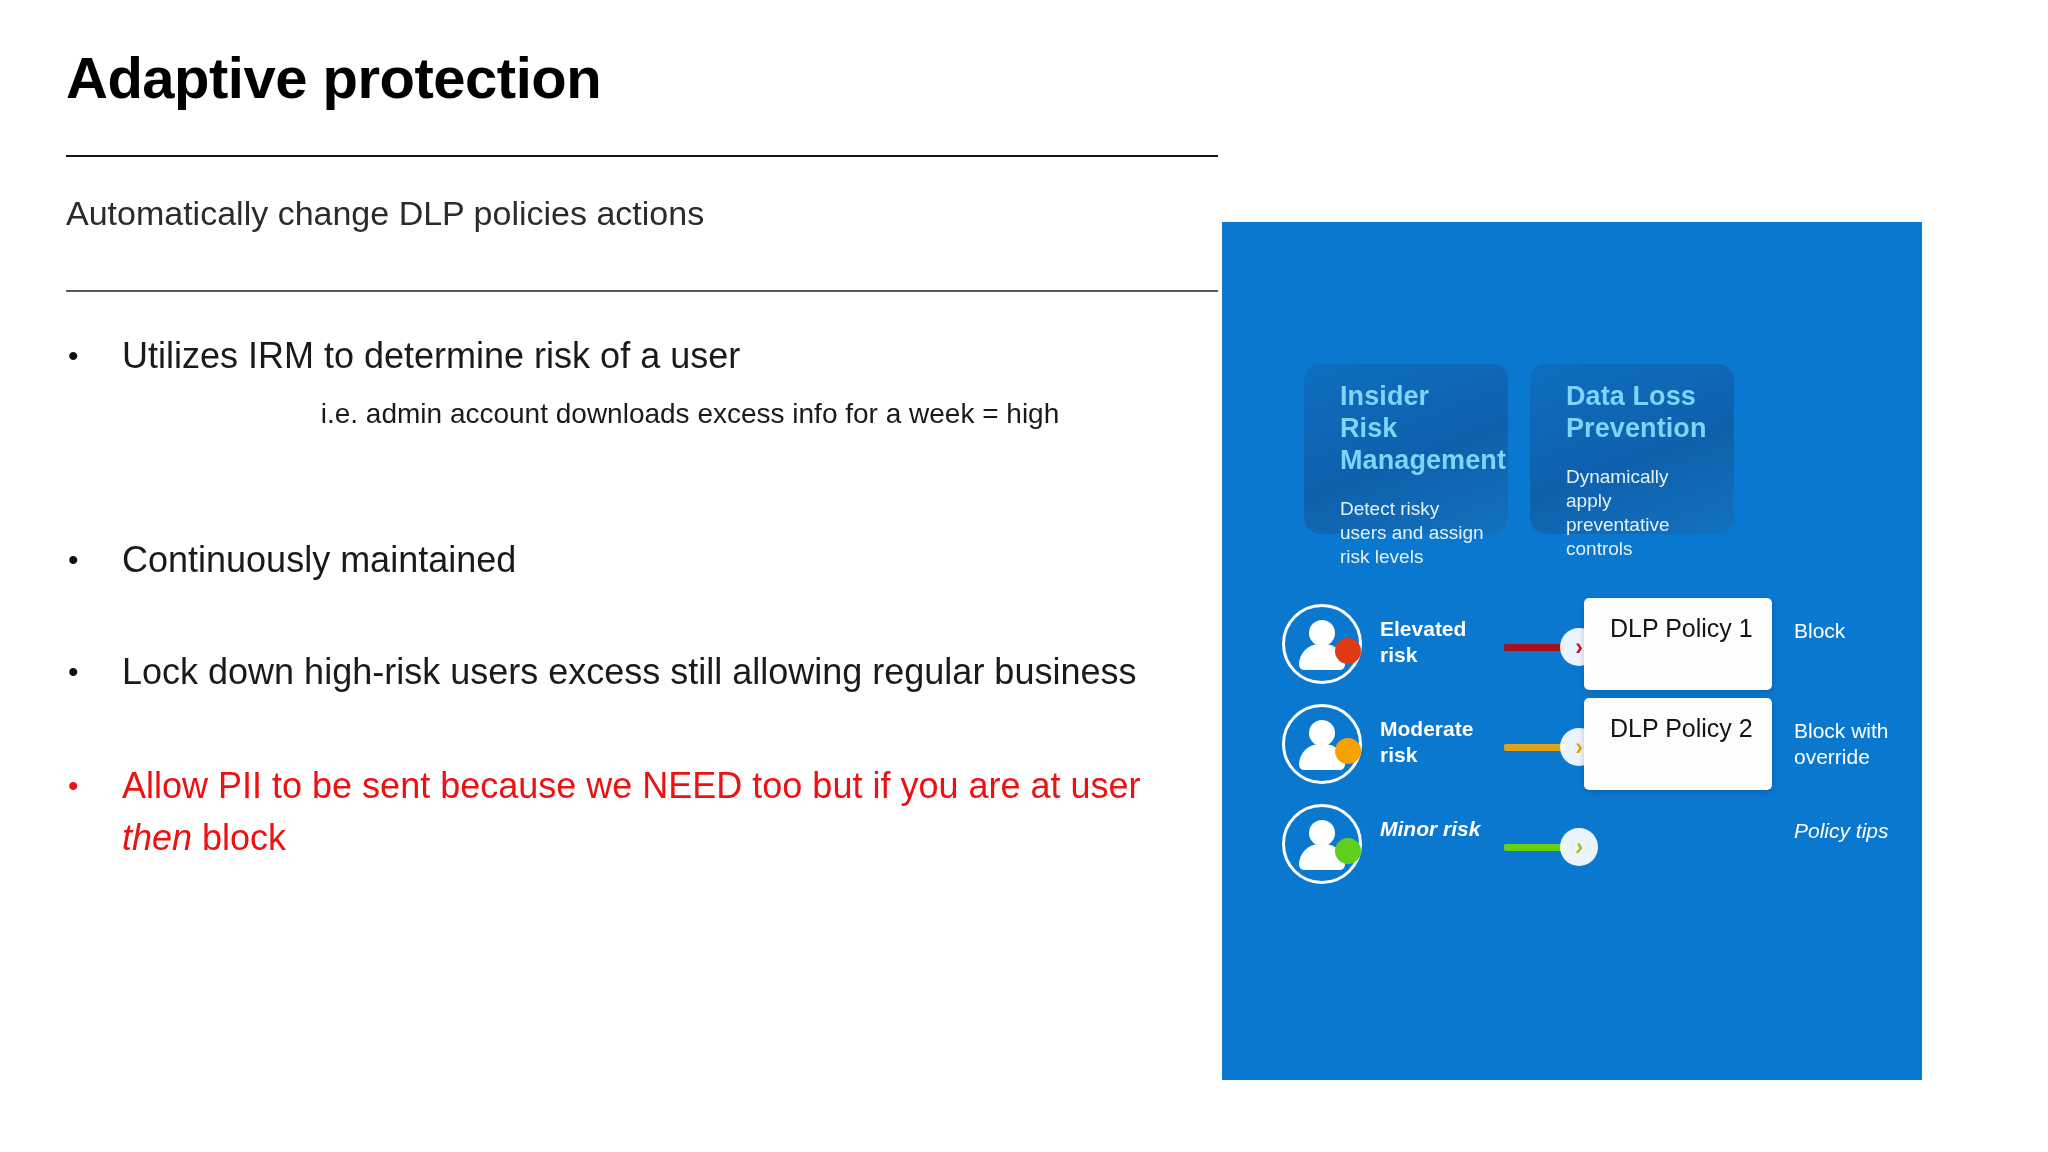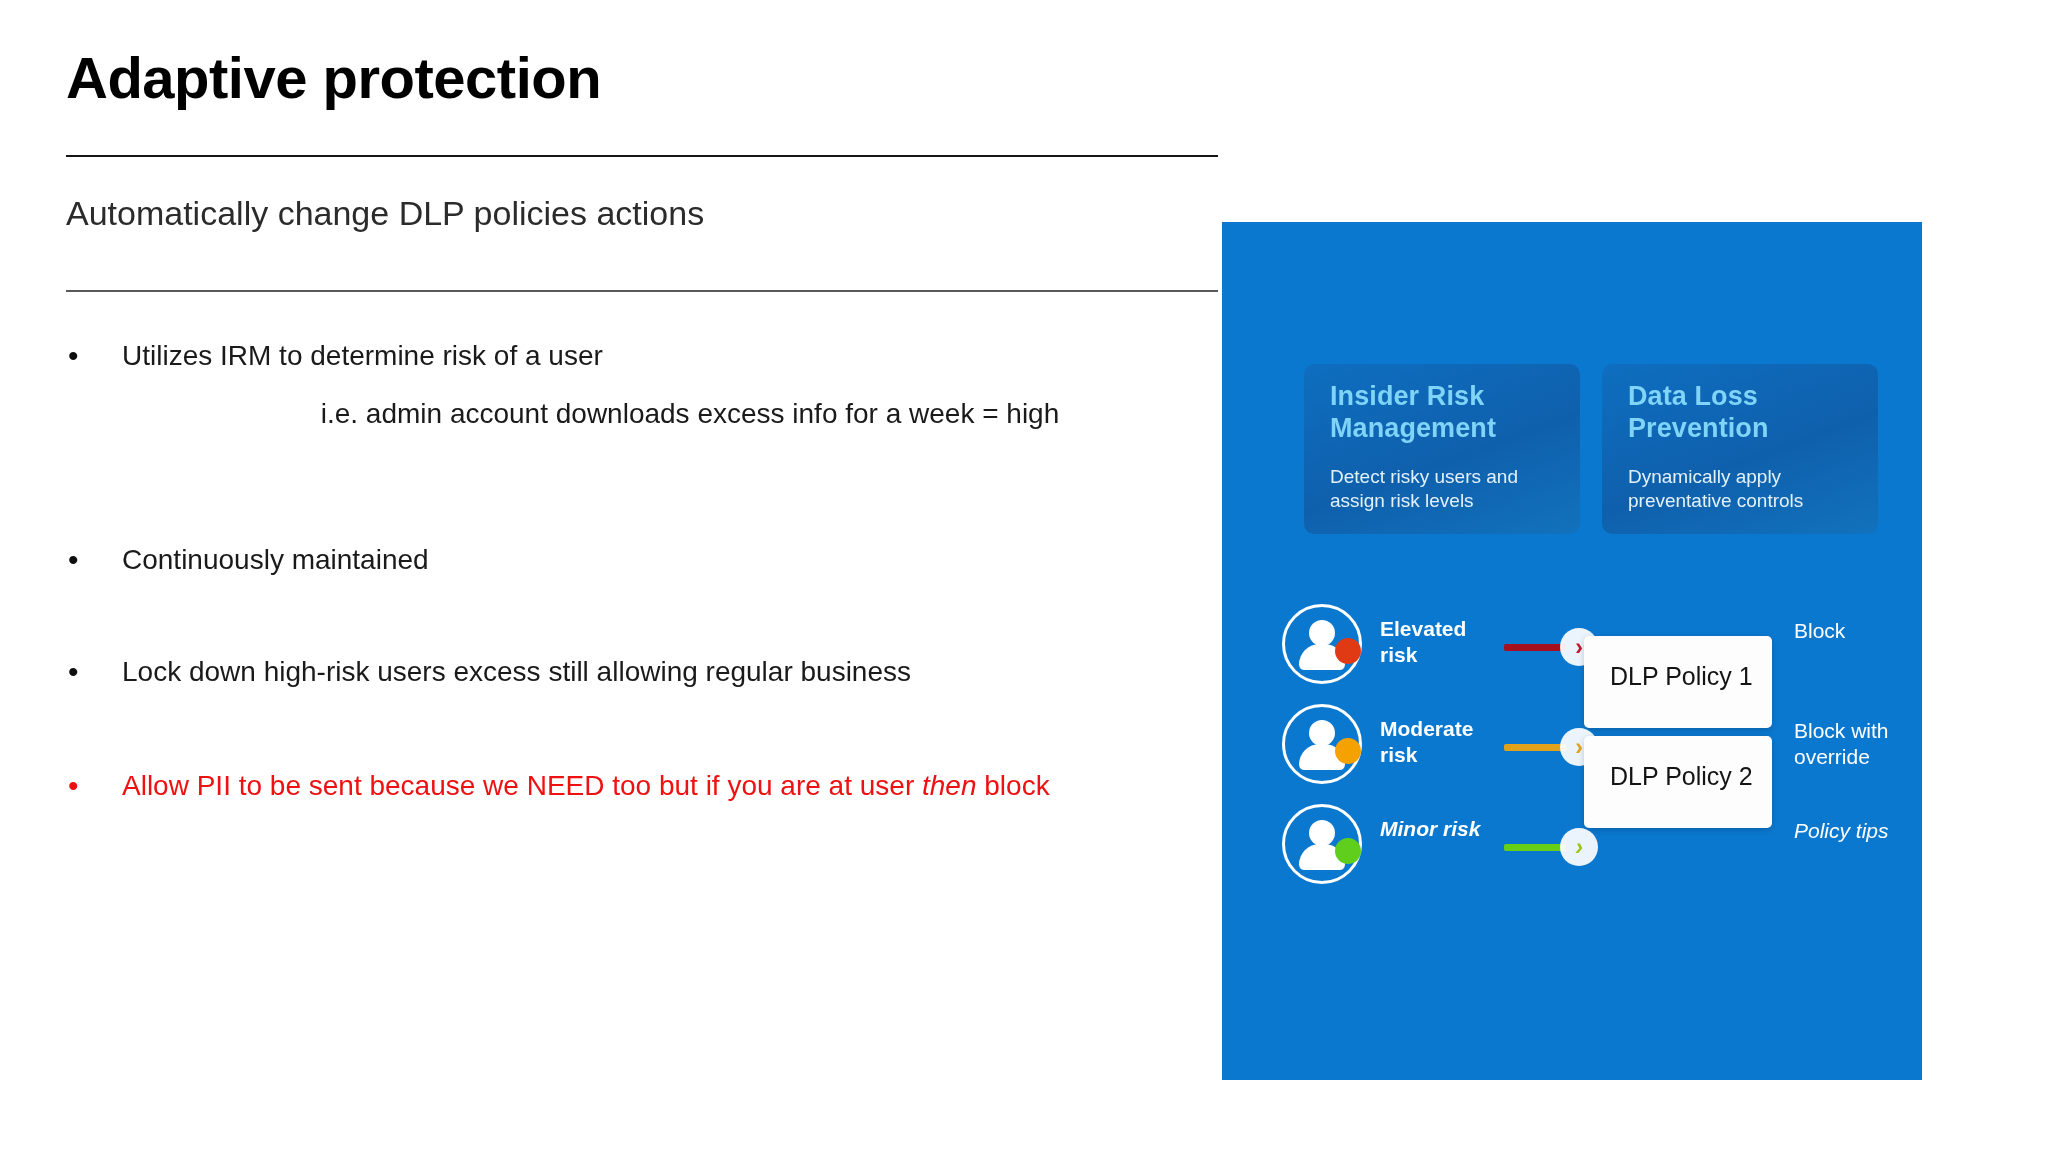--- a/index.html
+++ b/index.html
@@ -71,21 +71,21 @@
     flex: 0 0 62px;
     font-size: 30px;
     line-height: 52px;
     color: #0e0e0e;
     text-align: left;
     padding-left: 8px;
     box-sizing: border-box;
   }
   .bullet-text {
     flex: 1 1 auto;
-    font-size: 28px;
+    font-size: 36px;
     line-height: 52px;
     color: #1a1a1a;
     max-width: 1020px;
   }
   .sub-text {
     font-size: 28px;
     line-height: 40px;
     color: #1a1a1a;
     padding-left: 130px;
     margin-top: 12px;
@@ -113,25 +113,25 @@
   }
 
   .cards {
     position: absolute;
     left: 82px;
     top: 142px;
     display: flex;
     gap: 22px;
   }
   .card {
-    width: 276px;
+    width: 204px;
     height: 170px;
-    border-radius: 10px;
+    border-radius: 16px;
     background: linear-gradient(160deg, #0e6ec0 0%, #0f60ac 55%, #1272bd 100%);
-    padding: 16px 18px 0 26px;
+    padding: 16px 18px 0 36px;
     box-sizing: border-box;
   }
   .card-title {
     font-size: 27px;
     line-height: 32px;
     font-weight: 600;
     color: #7fd4f7;
     letter-spacing: 0.1px;
   }
   .card-desc {
@@ -230,26 +230,25 @@
 
   .policy-box {
     position: absolute;
     left: 302px;
     top: -2px;
     width: 188px;
     height: 92px;
     background: #fdfdfd;
     border-radius: 5px;
     box-sizing: border-box;
-    padding: 24px 0 0 26px;
+    padding: 14px 0 0 26px;
     font-size: 25px;
     line-height: 32px;
     color: #141414;
     box-shadow: 0 2px 6px rgba(0,0,0,0.18);
-    margin-top: 38px;
   }
 
   .action-label {
     position: absolute;
     left: 512px;
     top: 18px;
     font-size: 21px;
     line-height: 26px;
     color: #ffffff;
     width: 130px;

